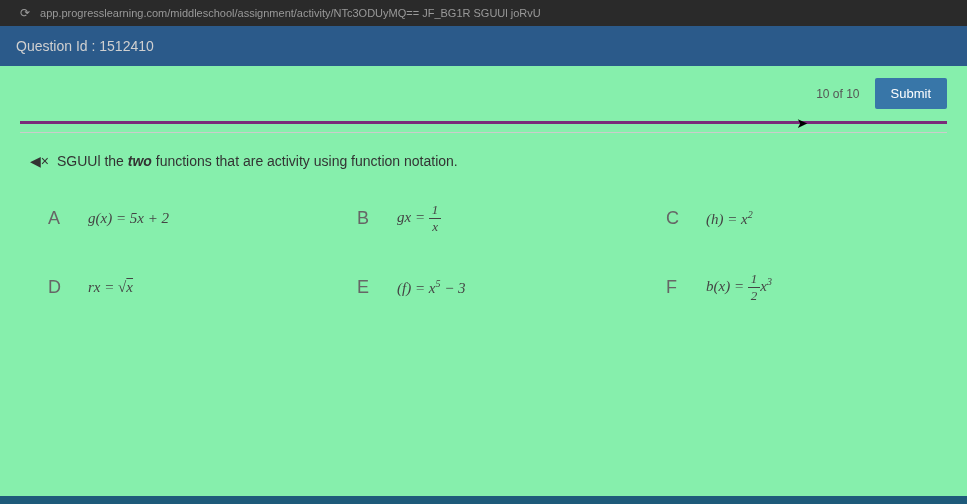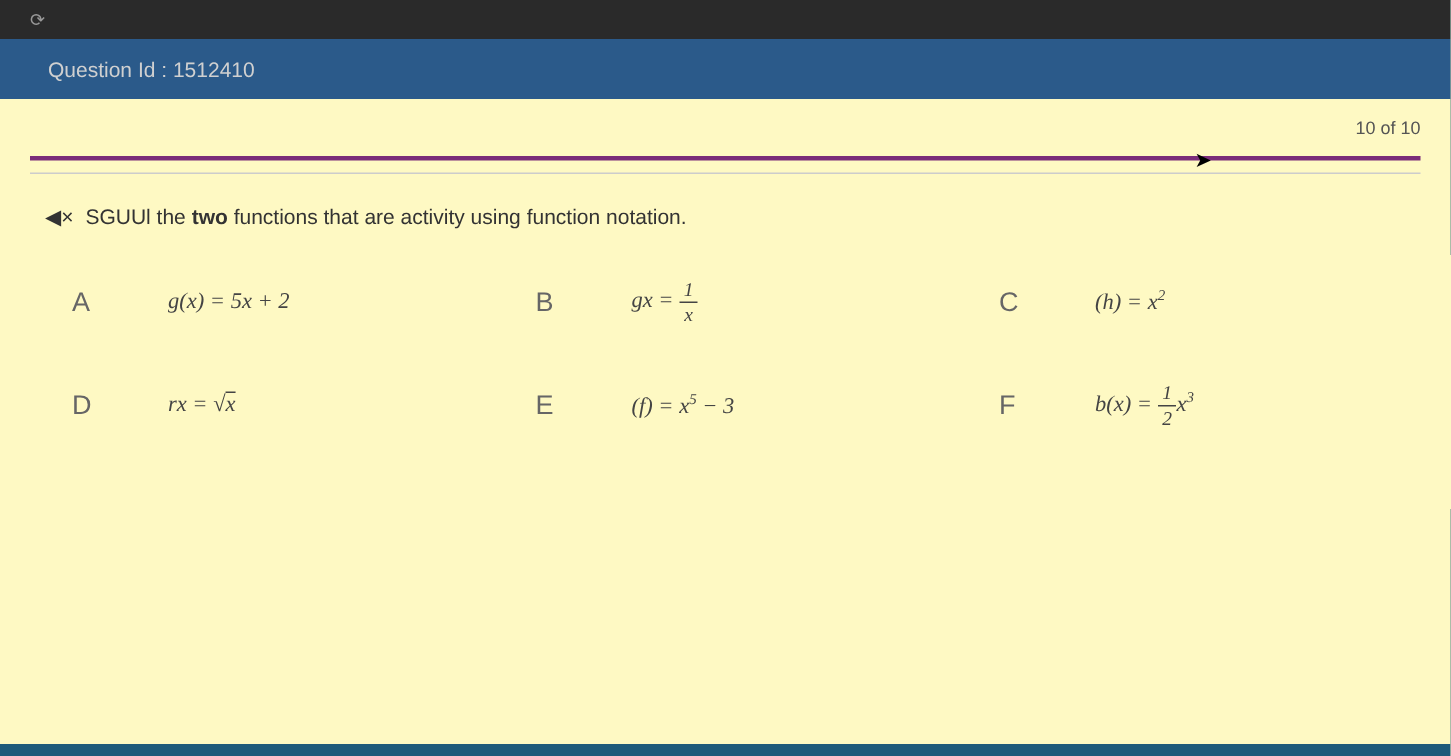--- a/index.html
+++ b/index.html
@@ -19,25 +19,25 @@
       align-items: center;
       gap: 10px;
     }
     .reload-icon {
       color: #999;
       font-size: 12px;
     }
     .header {
       background: #2b5a8a;
       color: #d0d0d0;
-      padding: 12px 32px;
+      padding: 12px 16px;
       font-size: 14px;
     }
     .content-wrapper {
-      background: #fef9c3;
+      background: #86efac;
       margin: 0;
       min-height: 430px;
     }
     .top-bar {
       display: flex;
       justify-content: flex-end;
       align-items: center;
       padding: 12px 20px;
       gap: 15px;
     }
@@ -87,21 +87,21 @@
       margin-bottom: 25px;
     }
     .speaker-icon {
       font-size: 14px;
       color: #333;
     }
     .prompt-text {
       font-size: 14px;
       color: #333;
     }
-    .bold { font-weight: bold; }
+    .bold { font-weight: bold; font-style: italic; }
     .options-grid {
       display: grid;
       grid-template-columns: 1fr 1fr 1fr;
       gap: 20px 40px;
       padding: 0 10px;
     }
     .option {
       display: flex;
       align-items: center;
       gap: 20px;
@@ -112,49 +112,50 @@
       font-size: 18px;
       color: #666;
       font-weight: 400;
       min-width: 20px;
     }
     .option-math {
       font-size: 15px;
       color: #444;
       font-style: italic;
       font-family: 'Times New Roman', serif;
-      margin-left: 24px;
     }
     .frac {
       display: inline-block;
       vertical-align: middle;
       text-align: center;
       font-size: 13px;
     }
     .frac .num { display: block; border-bottom: 1px solid #444; padding: 0 3px; }
     .frac .den { display: block; padding: 0 3px; }
     sup { font-size: 10px; }
     .sqrt { text-decoration: overline; }
   </style>
 </head>
 <body>
 
 <div class="browser-bar">
   <span class="reload-icon">⟳</span>
+  <span>app.progresslearning.com/middleschool/assignment/activity/NTc3ODUyMQ== JF_BG1R SGUUl joRvU</span>
 </div>
 
 <div class="header">
   <span>Question Id</span>
   <span>: </span>
   <span>1512410</span>
 </div>
 
 <div class="content-wrapper">
   <div class="top-bar">
     <span class="progress-text">10 of 10</span>
+    <button class="submit-btn">Submit</button>
   </div>
 
   <div class="progress-bar-container">
     <div class="progress-bar-fill"></div>
     <span class="cursor-arrow">➤</span>
   </div>
 
   <div class="divider"></div>
 
   <div class="question-area">

